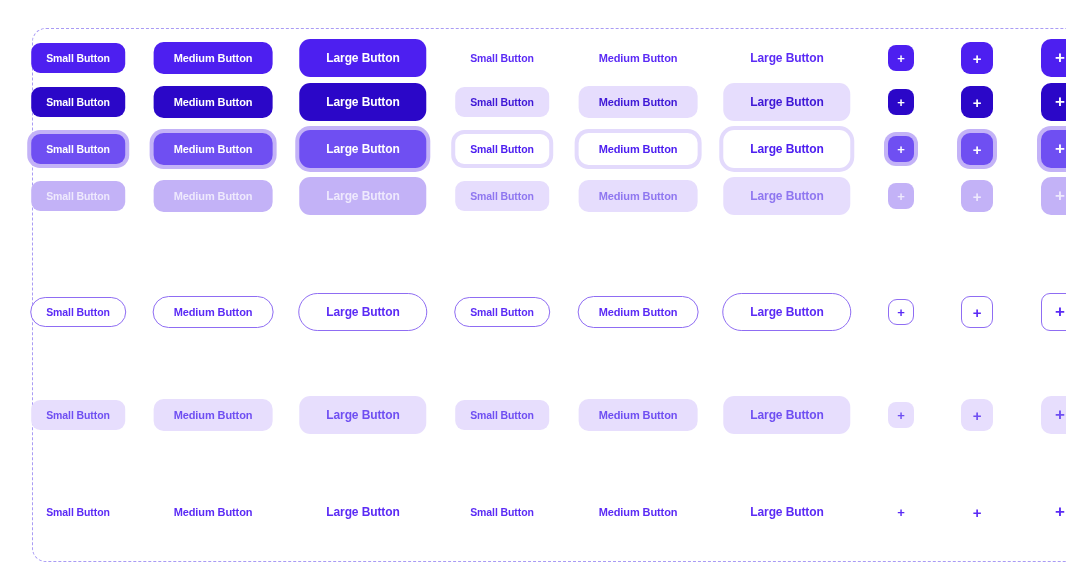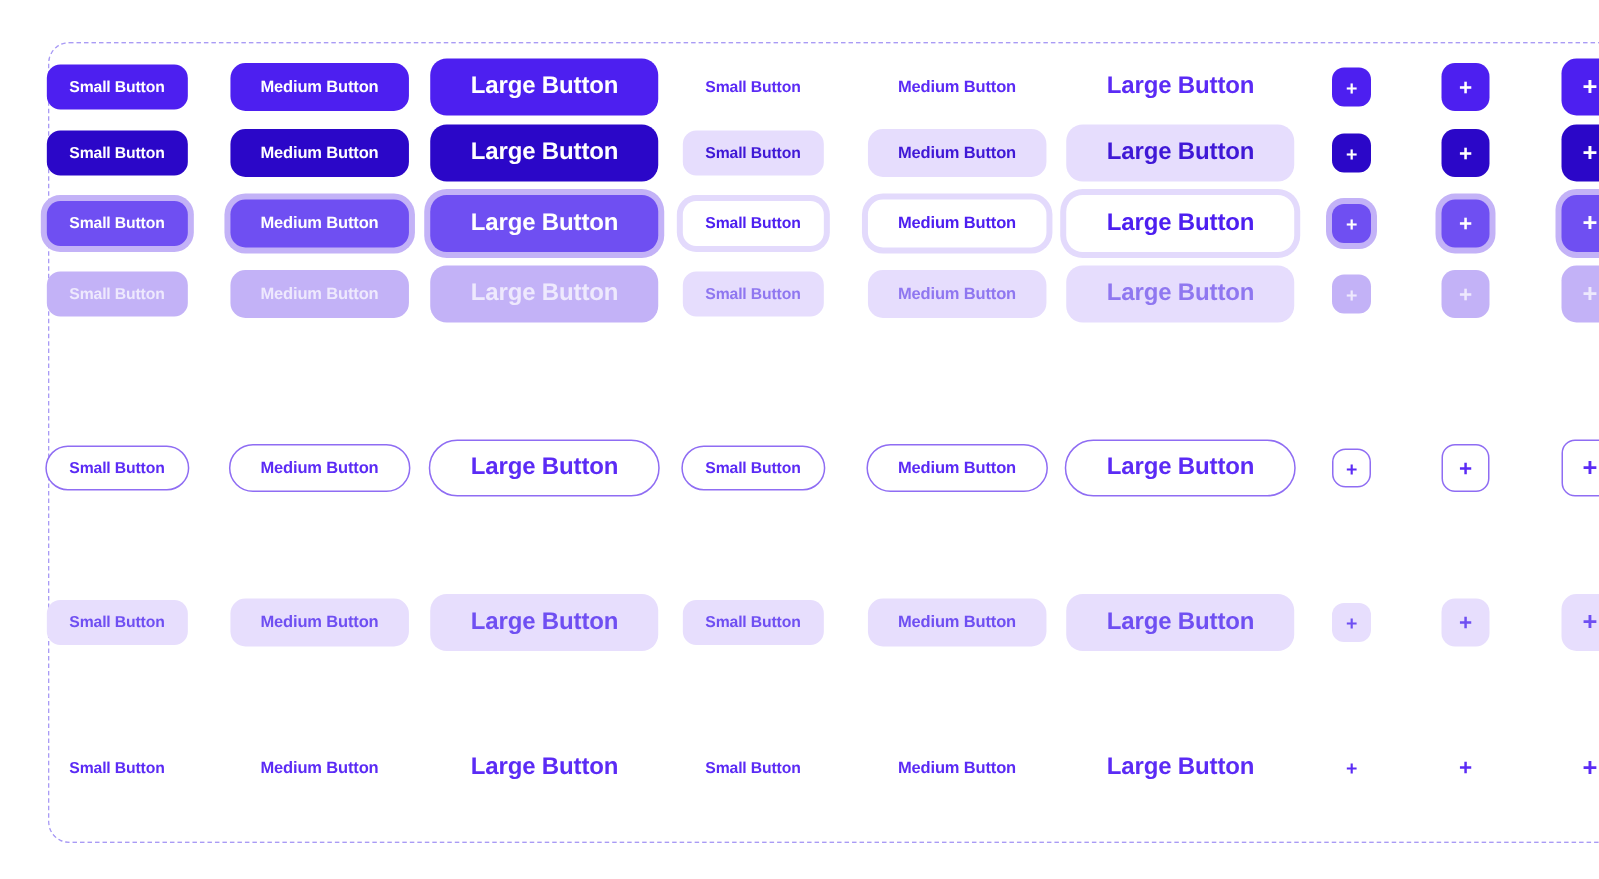--- a/index.html
+++ b/index.html
@@ -63,21 +63,21 @@
     font-weight: bold;
     letter-spacing: -0.1px;
     white-space: nowrap;
     cursor: pointer;
     padding: 0;
   }
 
   
   .size-sm   { height: 30px; padding: 0 15px; font-size: 10.5px; border-radius: 9px; }
   .size-md   { height: 32px; padding: 0 20px; font-size: 11px;   border-radius: 10px; }
-  .size-lg   { height: 38px; padding: 0 27px; font-size: 16px;   border-radius: 11px; }
+  .size-lg   { height: 38px; padding: 0 27px; font-size: 12px;   border-radius: 11px; }
 
   
   .icon-sm { width: 26px; height: 26px; border-radius: 8px;  font-size: 13px; padding: 0; }
   .icon-md { width: 32px; height: 32px; border-radius: 9px;  font-size: 15px; padding: 0; }
   .icon-lg { width: 38px; height: 38px; border-radius: 10px; font-size: 17px; padding: 0; }
 
   
   .v-solid            { background: #4d1ff0; color: #ffffff; }
   .v-solid.s-hover    { background: #2b07c8; color: #ffffff; }
   .v-solid.s-focus    { background: #6f4ff2; color: #ffffff;

